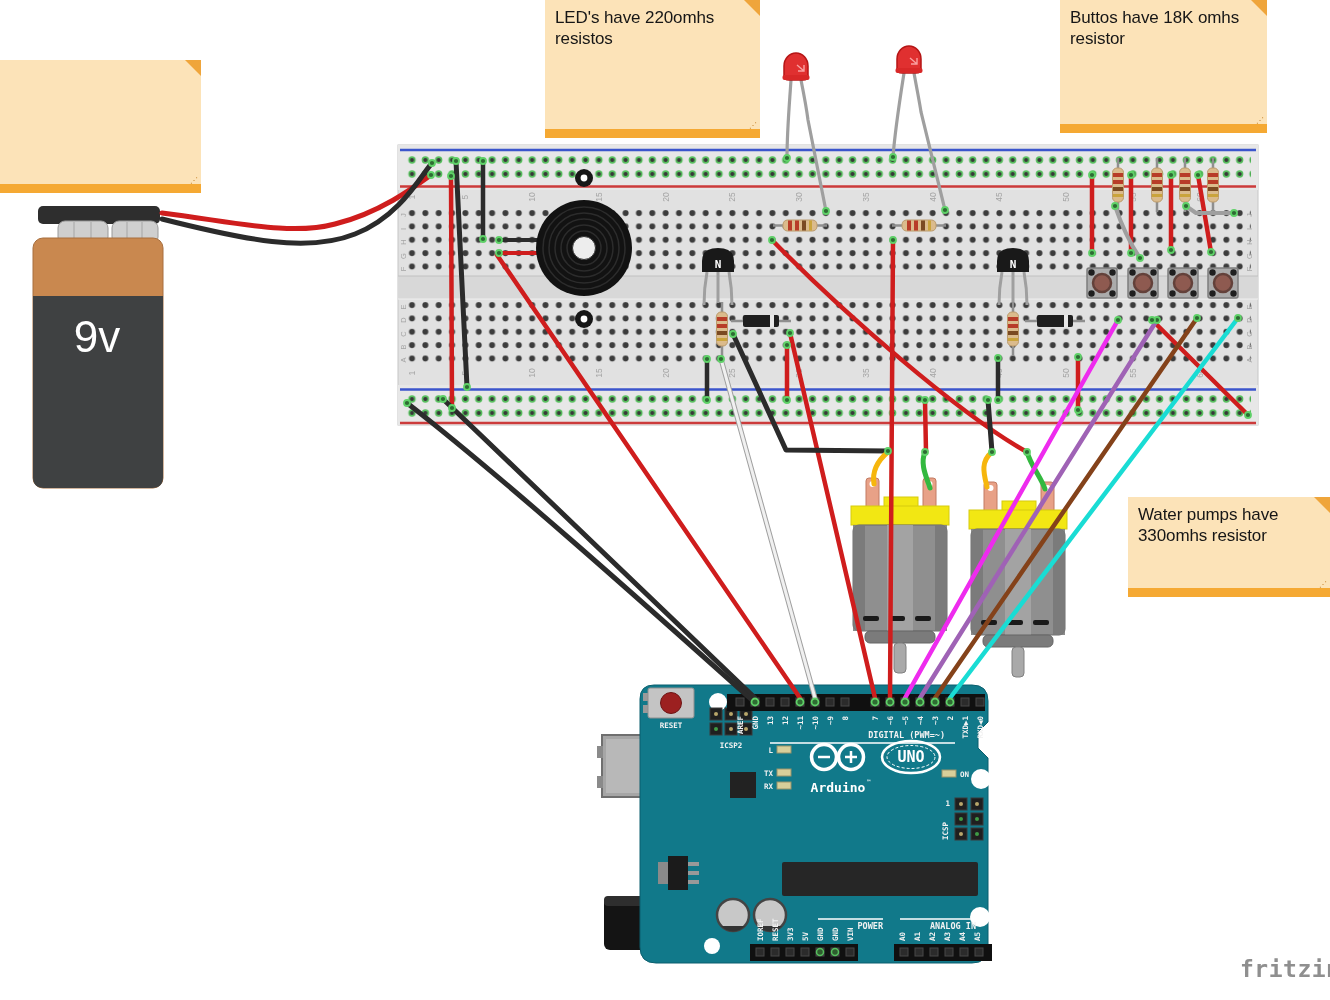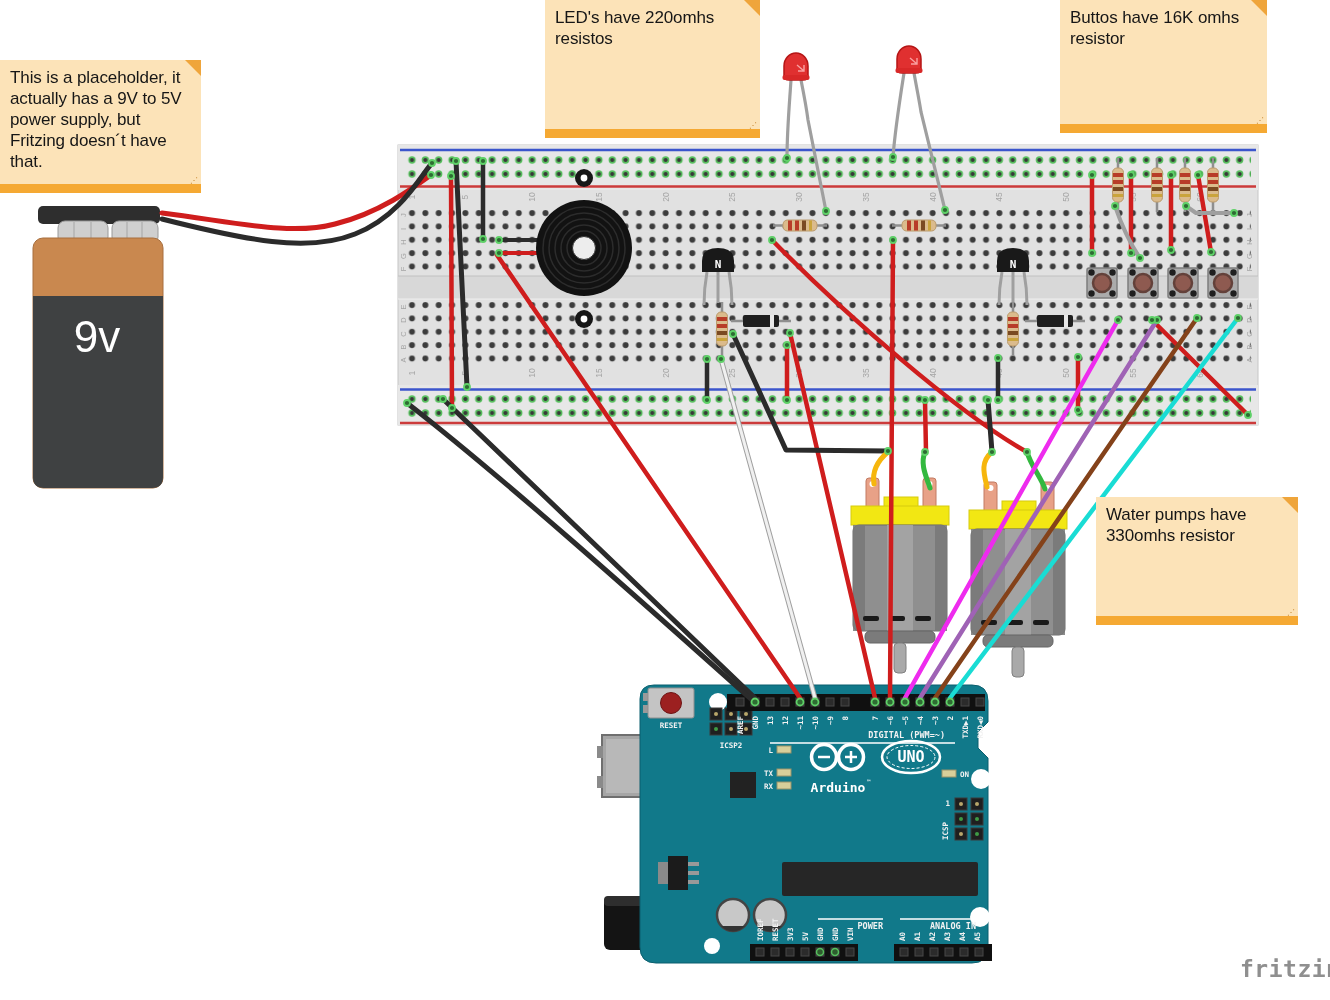--- a/index.html
+++ b/index.html
@@ -511,38 +511,37 @@
     <circle cx="875" cy="702" r="3.5"></circle>
         <circle cx="890" cy="702" r="3.5"></circle>
         <circle cx="905" cy="702" r="3.5"></circle>
     <circle cx="920" cy="702" r="3.5"></circle>
         <circle cx="935" cy="702" r="3.5"></circle>
         <circle cx="950" cy="702" r="3.5"></circle>
   </g>
 </svg>
 
 <div class="note" style="left:0;top:60px;width:201px;height:133px;">
-  <div class="txt">This is a placeholder, it actually has a 9V  to 5V power supply, but Fritzing doesn´t have that.</div>
   <div class="fold"></div>
   <div class="bar"></div>
   <div class="dots">⋰</div>
 </div>
 <div class="note" style="left:545px;top:0;width:215px;height:138px;">
   <div class="txt">LED's have 220omhs resistos</div>
   <div class="fold"></div>
   <div class="bar"></div>
   <div class="dots">⋰</div>
 </div>
 <div class="note" style="left:1060px;top:0;width:207px;height:133px;">
-  <div class="txt">Buttos have 16K omhs resistor</div>
+  <div class="txt">Buttos have 18K omhs resistor</div>
   <div class="fold"></div>
   <div class="bar"></div>
   <div class="dots">⋰</div>
 </div>
-<div class="note" style="left:1096px;top:497px;width:202px;height:128px;">
+<div class="note" style="left:1128px;top:497px;width:202px;height:100px;">
   <div class="txt">Water pumps have 330omhs resistor</div>
   <div class="fold"></div>
   <div class="bar"></div>
   <div class="dots">⋰</div>
 </div>
 
 <div class="wm">fritzing</div>
 </div>
 
 </body></html>

